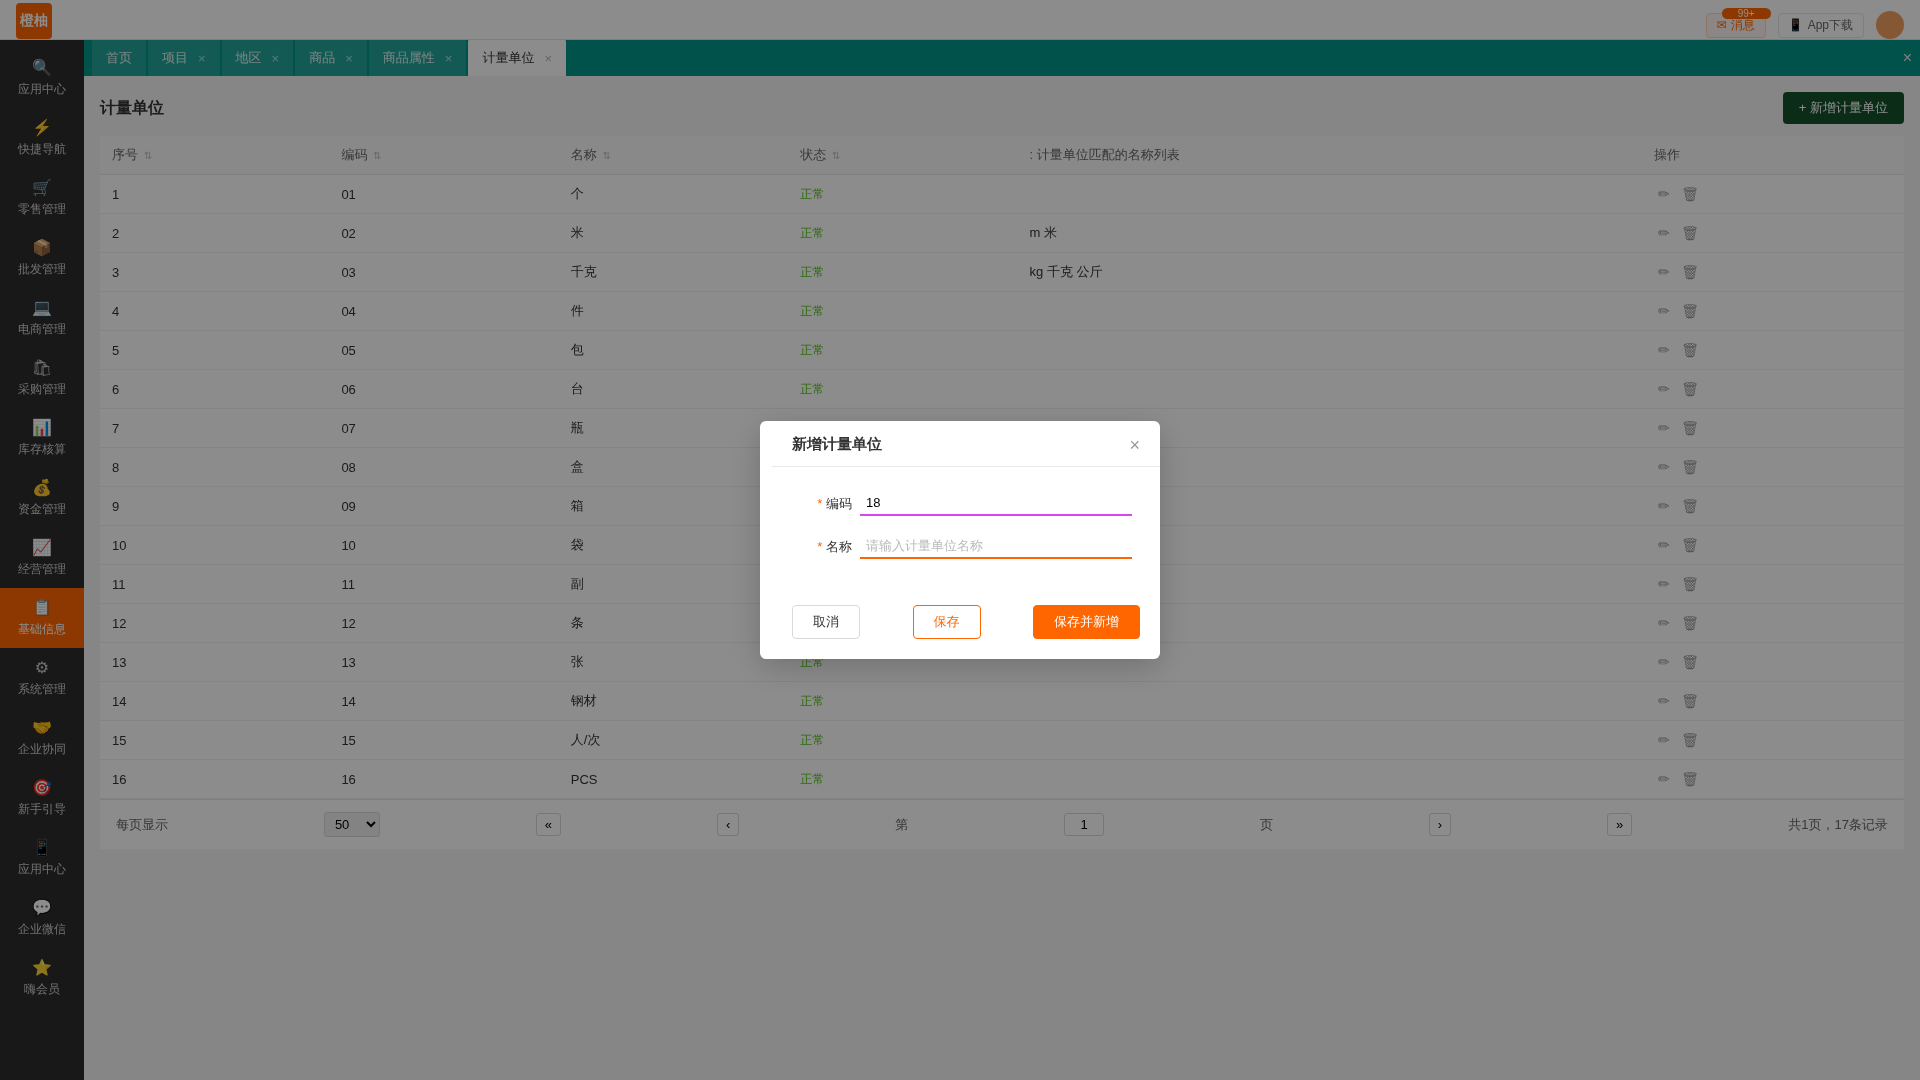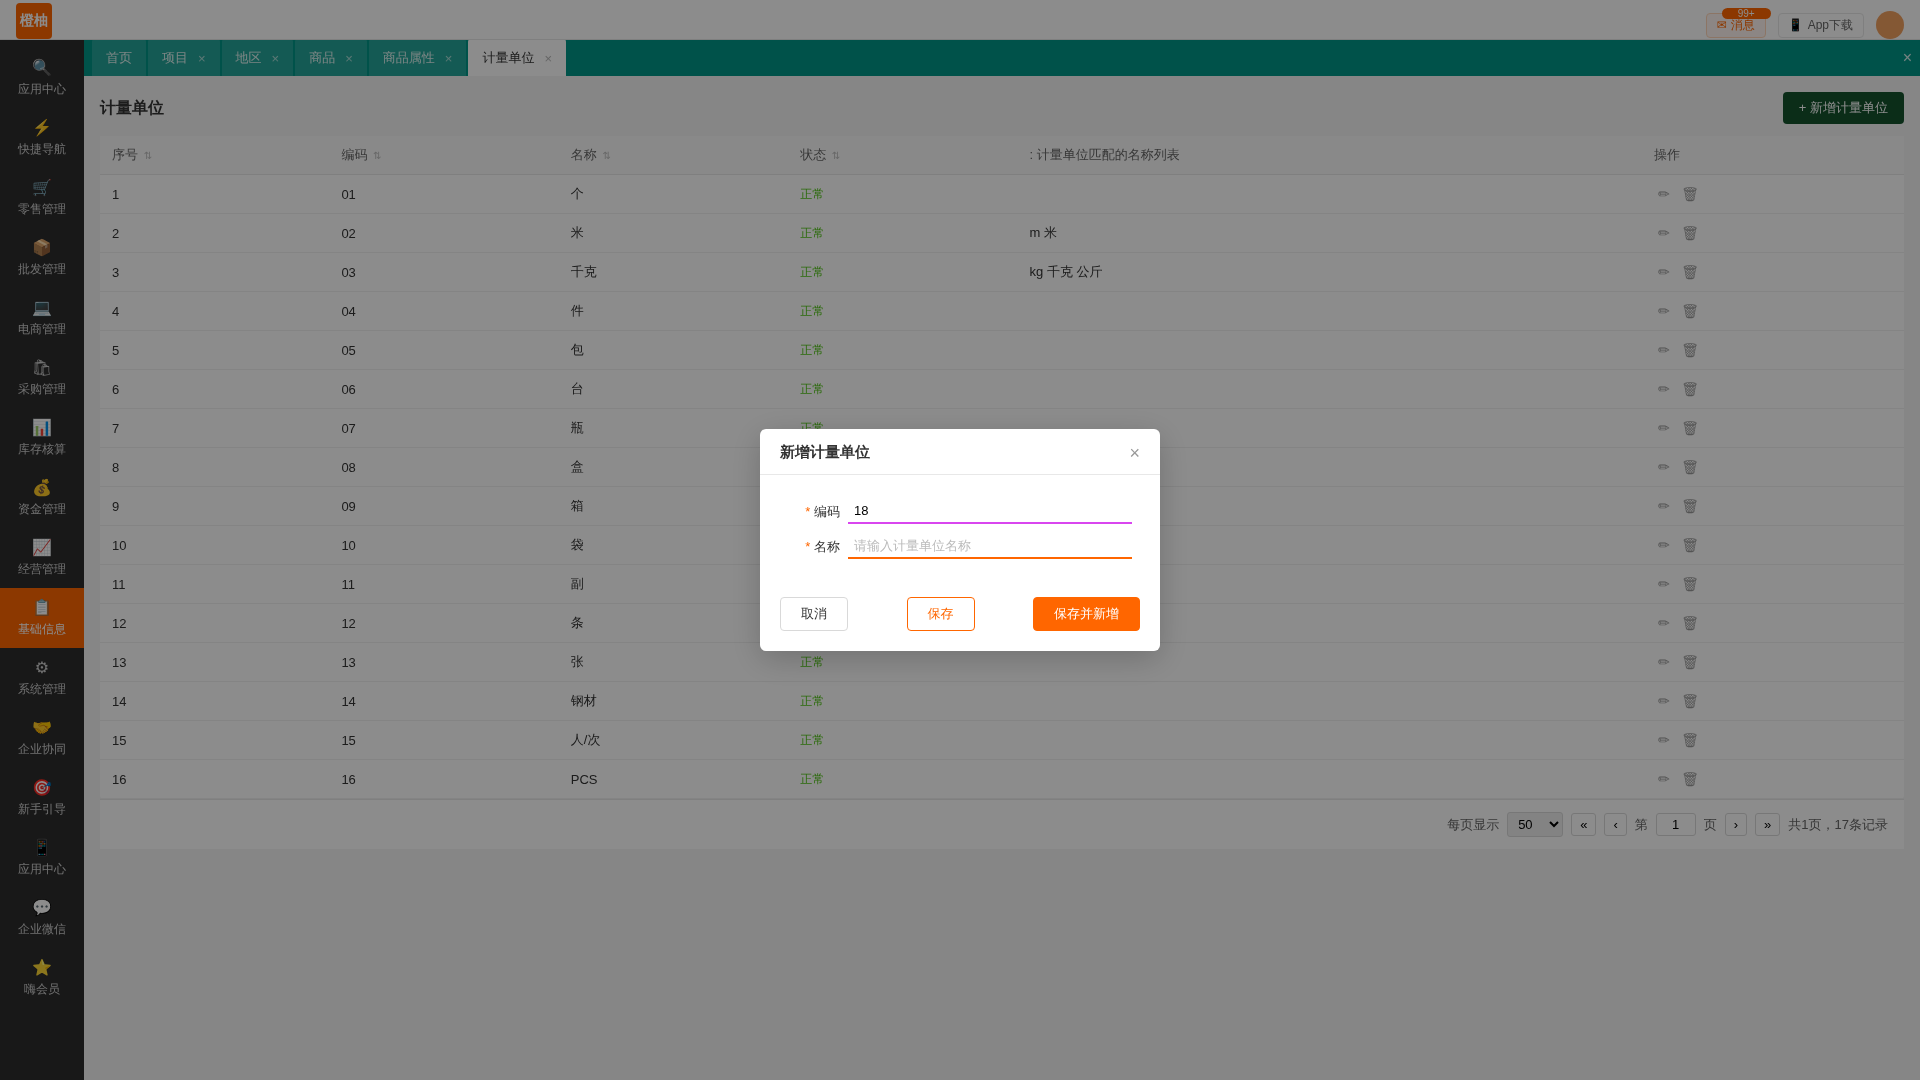--- a/index.html
+++ b/index.html
@@ -43,33 +43,33 @@
 
     
     .data-table { background: #fff; border-radius: 4px; width: 100%; border-collapse: collapse; }
     .data-table th { background: #fafafa; padding: 10px 12px; text-align: left; font-weight: normal; color: #666; border-bottom: 1px solid #e8e8e8; font-size: 13px; white-space: nowrap; }
     .data-table td { padding: 9px 12px; border-bottom: 1px solid #f0f0f0; font-size: 13px; color: #333; }
     .sort-icon { font-size: 10px; color: #bbb; margin-left: 2px; }
     .status-normal { color: #52c41a; font-size: 12px; }
     .action-btn { background: none; border: none; cursor: pointer; color: #999; font-size: 14px; padding: 2px 4px; }
 
     
-    .pagination { display: flex; align-items: center; justify-content: flex-end; padding: 12px 16px; background: #fff; border-top: 1px solid #e8e8e8; gap: 8px; font-size: 13px; color: #666; }
+    .pagination { display: flex; align-items: center; justify-content: space-between; padding: 12px 16px; background: #fff; border-top: 1px solid #e8e8e8; gap: 8px; font-size: 13px; color: #666; }
     .page-btn { border: 1px solid #d9d9d9; background: #fff; border-radius: 3px; padding: 3px 8px; cursor: pointer; font-size: 13px; }
     .page-input { border: 1px solid #d9d9d9; border-radius: 3px; width: 40px; text-align: center; padding: 3px 4px; font-size: 13px; }
     .page-select { border: 1px solid #d9d9d9; border-radius: 3px; padding: 3px 6px; font-size: 13px; cursor: pointer; }
 
     
     .modal-overlay { position: fixed; top: 0; left: 0; width: 100%; height: 100%; background: rgba(0,0,0,0.45); z-index: 1000; display: flex; align-items: center; justify-content: center; }
-    .modal { background: #fff; border-radius: 6px; width: 400px; box-shadow: 0 8px 32px rgba(0,0,0,0.2); }
+    .modal { background: #fff; border-radius: 6px; width: 400px; box-shadow: 0 8px 32px rgba(0,0,0,0.2); padding-left: 12px; }
     .modal-header { display: flex; align-items: center; justify-content: space-between; padding: 14px 20px 12px; border-bottom: 1px solid #e8e8e8; }
     .modal-title { font-size: 15px; font-weight: bold; color: #333; }
     .modal-close { background: none; border: none; cursor: pointer; font-size: 18px; color: #999; line-height: 1; }
     .modal-body { padding: 24px 28px 16px; }
-    .form-row { display: flex; align-items: center; margin-bottom: 10px; justify-content: flex-end; }
+    .form-row { display: flex; align-items: center; margin-bottom: 18px; justify-content: flex-end; }
     .form-label { width: 60px; text-align: right; font-size: 13px; color: #333; padding-right: 8px; flex-shrink: 0; }
     .form-input { flex: 1; border: none; border-bottom: 2px solid #d946ef; padding: 4px 6px; font-size: 13px; outline: none; }
     .form-input.focused { border-bottom-color: #f60; }
     .form-input::placeholder { color: #bbb; }
     .modal-footer { display: flex; justify-content: space-between; gap: 12px; padding: 12px 20px 20px; }
     .btn-cancel { border: 1px solid #d9d9d9; background: #fff; color: #333; padding: 7px 20px; border-radius: 4px; cursor: pointer; font-size: 13px; }
     .btn-save { border: 1px solid #f60; background: #fff; color: #f60; padding: 7px 20px; border-radius: 4px; cursor: pointer; font-size: 13px; }
     .btn-save-new { background: #f60; color: white; border: 1px solid #f60; padding: 7px 20px; border-radius: 4px; cursor: pointer; font-size: 13px; }
   </style>
 </head>

